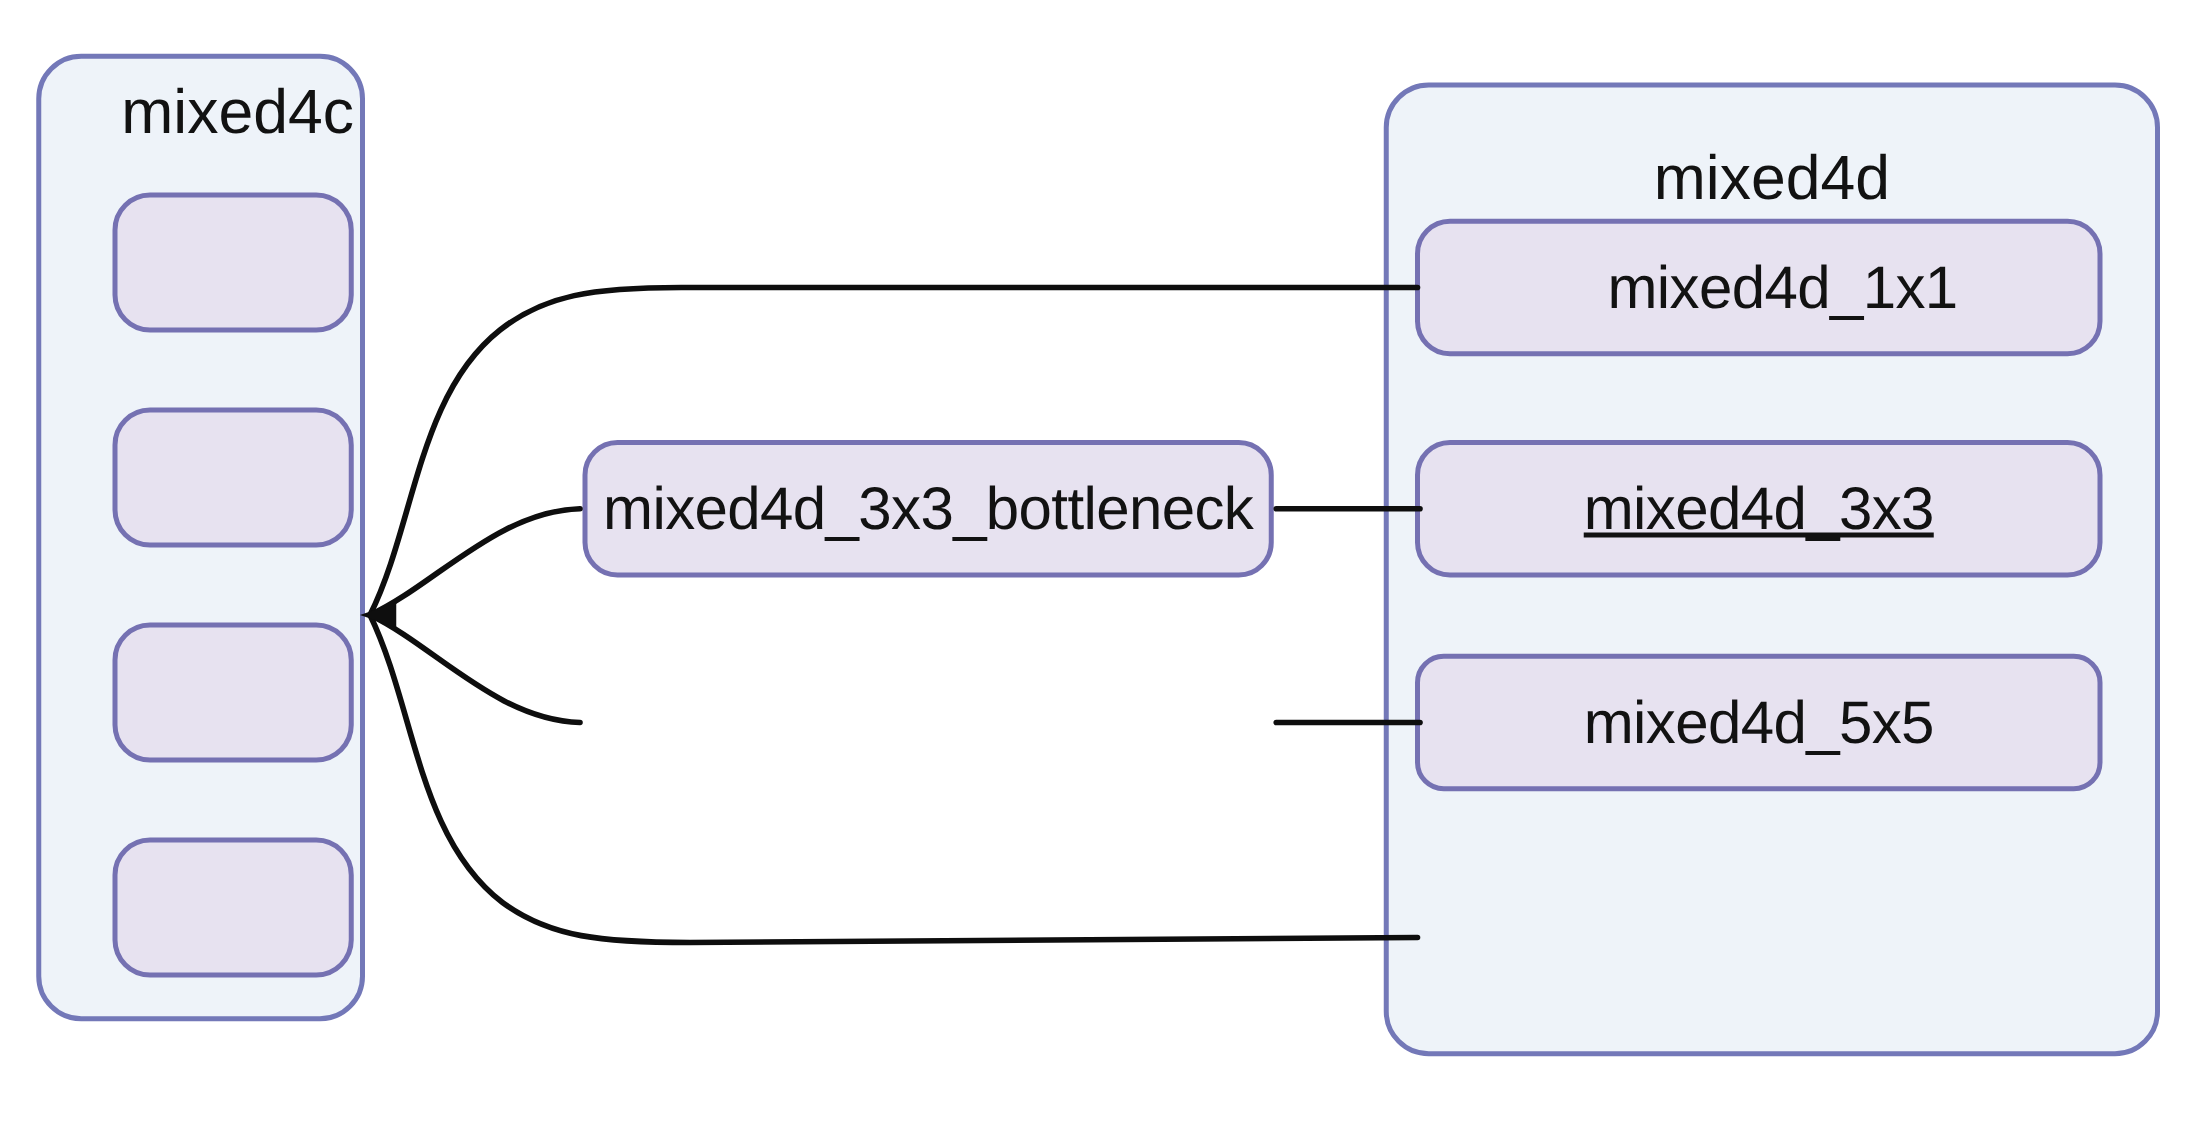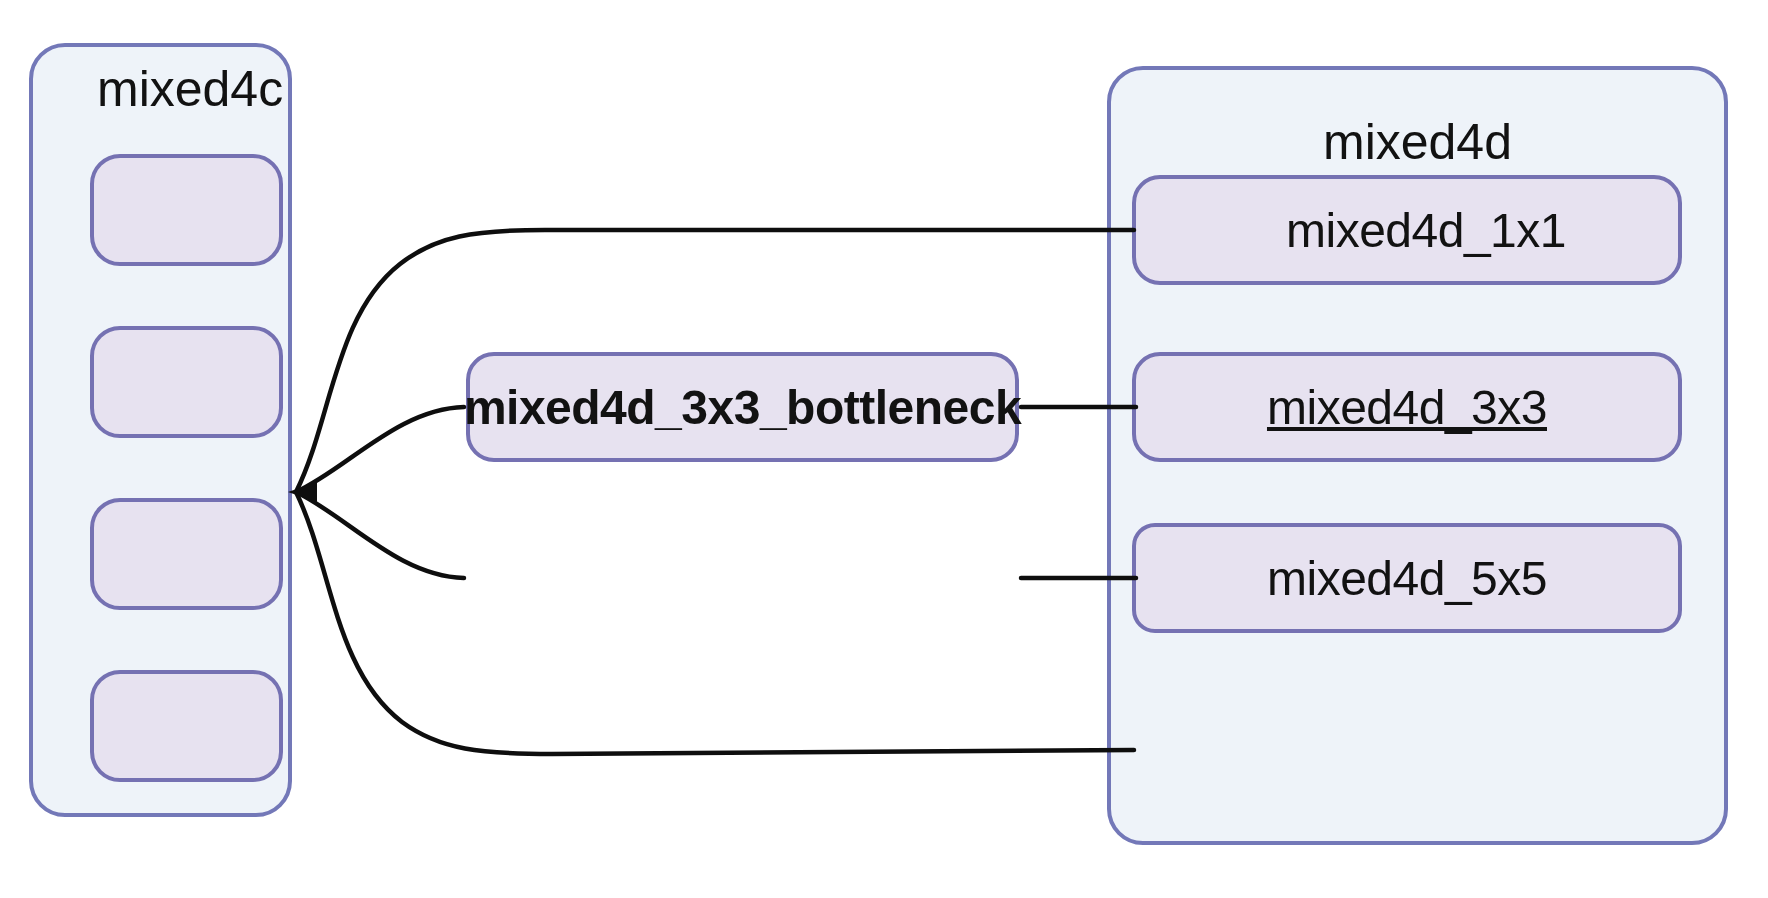--- a/index.html
+++ b/index.html
@@ -95,21 +95,21 @@
   </div>
 
   <div class="group group-right">
     <div class="group-title title-right">mixed4d</div>
   </div>
 
   <div class="unit unit-wide unit-right" style="top: 175px; padding-left: 38px;">mixed4d_1x1</div>
   <div class="unit unit-wide unit-right" style="top: 352px; text-decoration: underline;">mixed4d_3x3</div>
   <div class="unit unit-wide unit-right" style="top: 523px; border-radius: 23px;">mixed4d_5x5</div>
 
-  <div class="unit unit-bottleneck" style="top: 352px; font-weight: bold;">mixed4d_3x3_bottleneck</div>
+  <div class="unit unit-bottleneck" style="top: 352px;">mixed4d_3x3_bottleneck</div>
 
   <svg class="edge-layer" viewBox="0 0 1768 898" xmlns="http://www.w3.org/2000/svg">
     <path class="edge" d="M 296 492 C 332 420, 334 316, 400 264 C 436 236, 474 230, 545 230 L 1134 230"></path>
     <path class="edge" d="M 296 492 C 348 468, 398 409, 464 407"></path>
     <path class="edge" d="M 296 492 C 348 517, 398 576, 464 578"></path>
     <path class="edge" d="M 296 492 C 332 566, 334 670, 402 722 C 440 750, 482 754, 552 754 L 1134 750"></path>
     <path class="edge" d="M 1021 407 L 1136 407"></path>
     <path class="edge" d="M 1021 578 L 1136 578"></path>
     <polygon class="arrowhead" points="288,492 317,482 317,502"></polygon>
   </svg>

